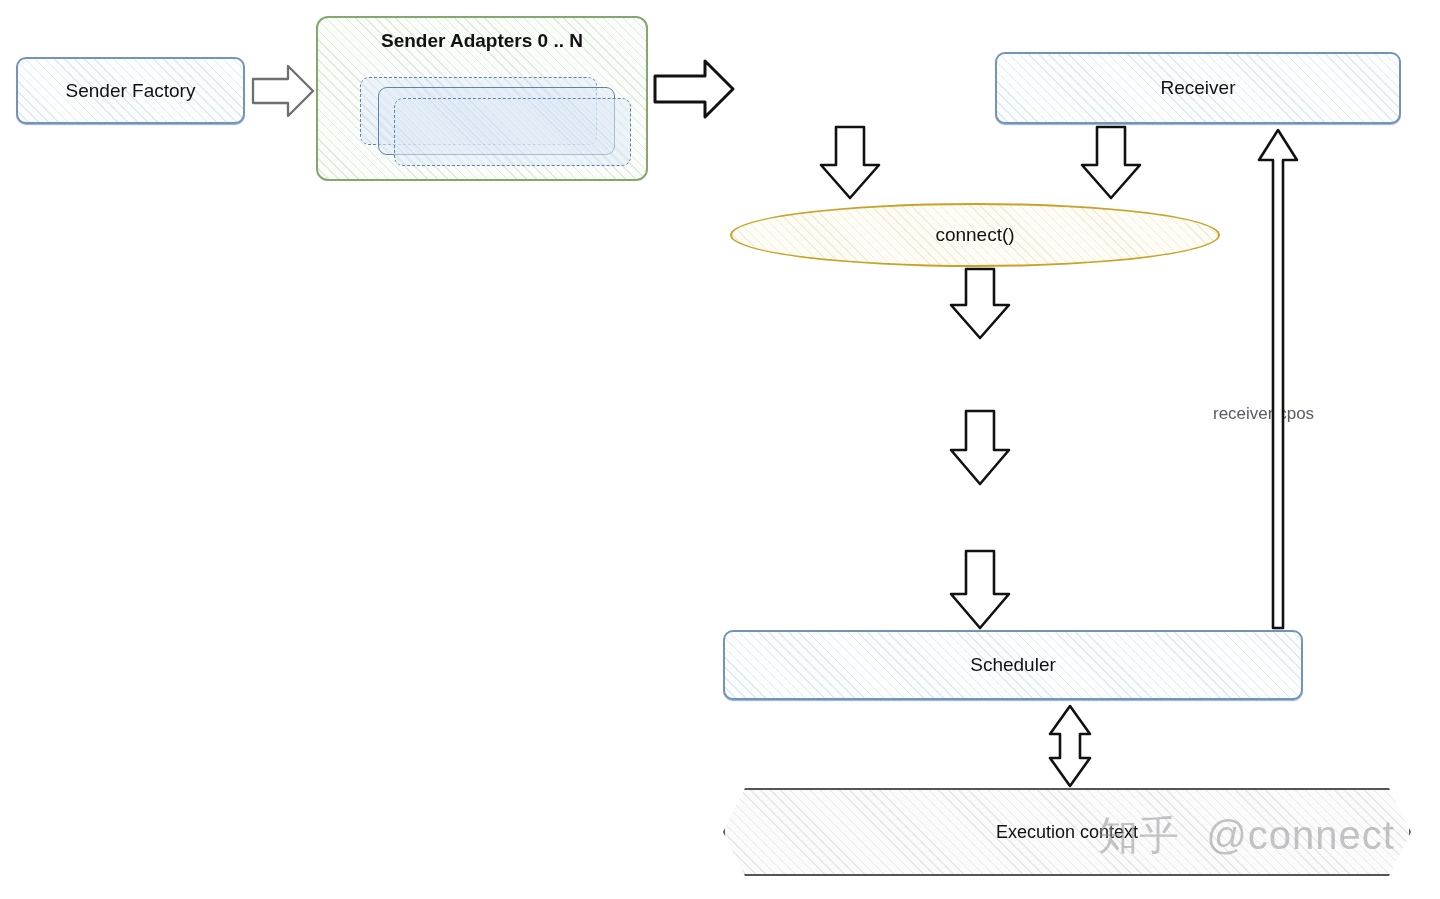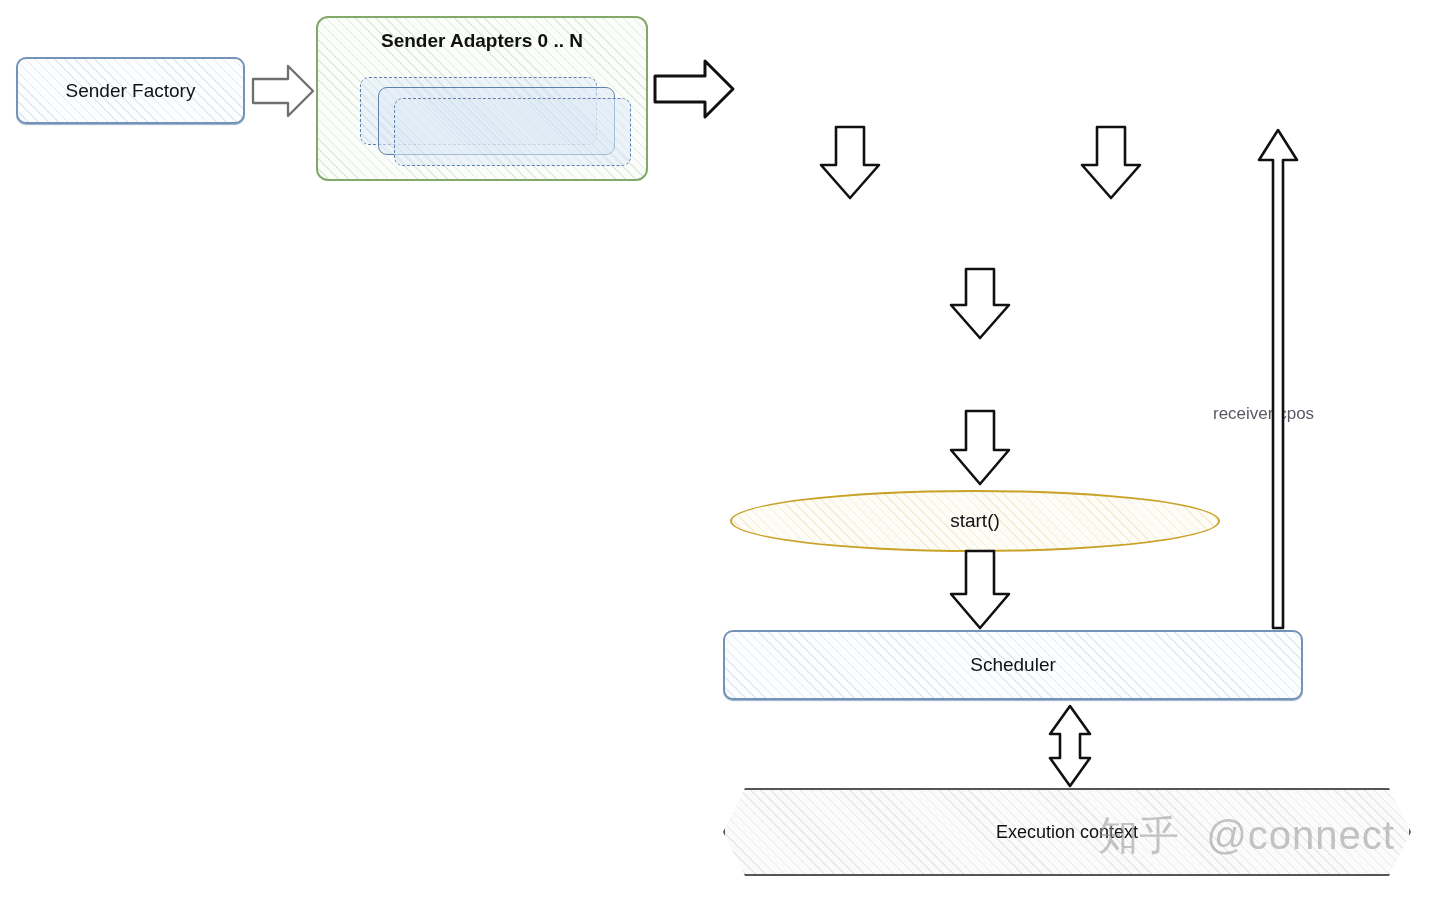--- a/index.html
+++ b/index.html
@@ -199,26 +199,29 @@
 
   <div class="node green-group" style="left:316px; top:16px; width:332px; height:165px;">
     <span class="group-title">Sender Adapters 0 .. N</span>
 
     <div class="stack-rect dashed" style="left:42px; top:59px; width:237px; height:68px;"></div>
     <div class="stack-rect" style="left:60px; top:69px; width:237px; height:68px;"></div>
     <div class="stack-rect dashed" style="left:76px; top:80px; width:237px; height:68px;"></div>
   </div>
 
 
-
-
-
-  <div class="node ellipse" style="left:730px; top:490px; width:490px; height:62px;">
-    <span class="label normal" style="font-size:19px;">start()</span>
-  </div>
+  <div class="node blue-box" style="left:995px; top:52px; width:406px; height:72px;">
+    <span class="label bold" style="font-size:19px;">Receiver</span>
+  </div>
+
+  <div class="node ellipse" style="left:730px; top:203px; width:490px; height:64px;">
+    <span class="label normal" style="font-size:19px;">connect()</span>
+  </div>
+
+
 
   <div class="node blue-box" style="left:723px; top:630px; width:580px; height:70px;">
     <span class="label bold" style="font-size:19px;">Scheduler</span>
   </div>
 
   <div class="hex-wrap" style="left:723px; top:788px; width:688px; height:88px;">
     <div class="node hexagon" style="left:0; top:0; width:688px; height:88px;">
       <span class="label bold" style="font-size:18px;text-align:right;">Execution context</span>
     </div>
   </div>

